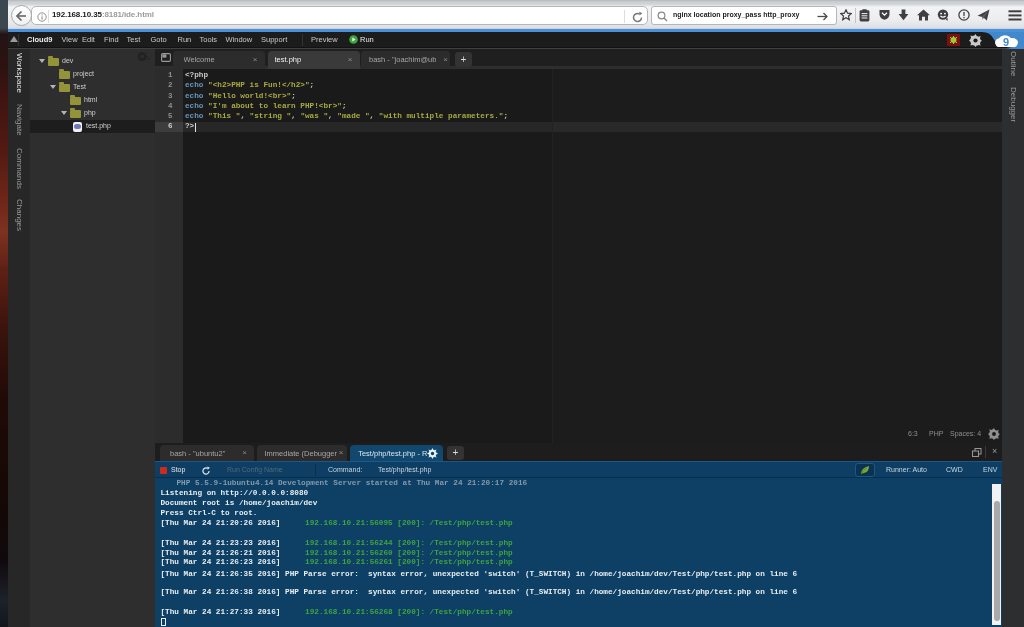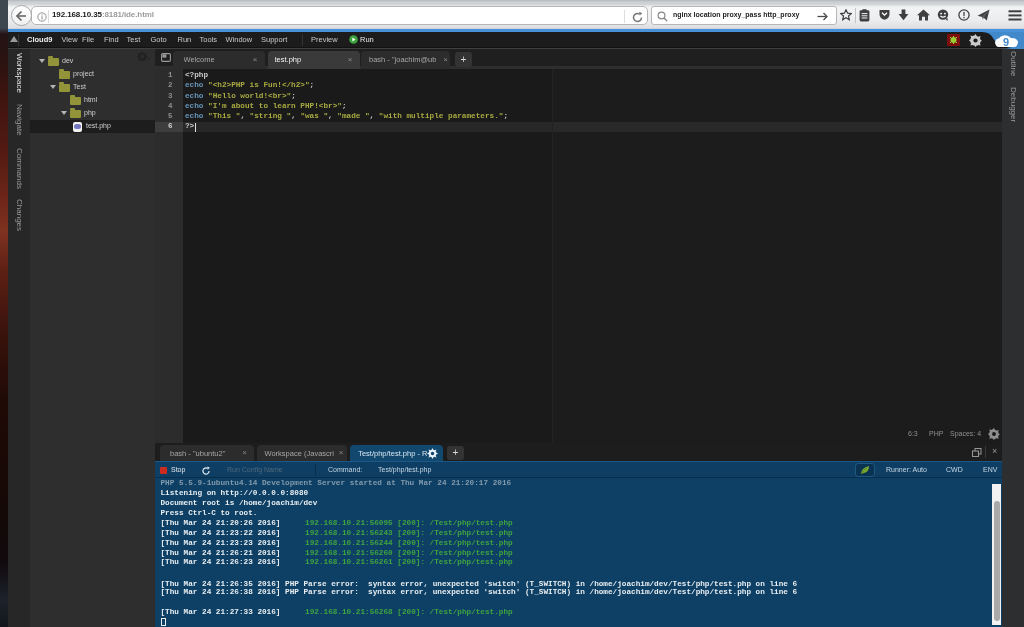--- a/index.html
+++ b/index.html
@@ -187,21 +187,21 @@
       </svg>
   </div>
   <div class="abs" id="blueline"></div>
 
   <div class="abs" id="ide">
     <div class="abs" id="menubar">
       <div class="abs" style="left:1.5px;top:4.5px;width:0;height:0;border-left:4.5px solid transparent;border-right:4.5px solid transparent;border-bottom:6px solid #9a9a9a;"></div>
       <div class="abs" id="menusep1"></div>
       <span class="mi" style="left:19px;font-weight:bold;color:#efefef;">Cloud9</span>
       <span class="mi" style="left:53.5px;">View</span>
-      <span class="mi" style="left:74px;">File</span>
+      <span class="mi" style="left:74px;">Edit</span>
       <span class="mi" style="left:96px;">Find</span>
       <span class="mi" style="left:118.5px;">Test</span>
       <span class="mi" style="left:142.5px;">Goto</span>
       <span class="mi" style="left:169.5px;">Run</span>
       <span class="mi" style="left:191.5px;">Tools</span>
       <span class="mi" style="left:217.5px;">Window</span>
       <span class="mi" style="left:253px;">Support</span>
       <div class="abs" style="left:294px;top:2px;width:1px;height:12px;background:#333;"></div>
       <span class="mi" style="left:303px;">Preview</span>
       <svg class="abs" style="left:341px;top:3.5px;" width="9" height="9" viewBox="0 0 9 9">
@@ -327,21 +327,21 @@
           <circle cx="8" cy="8" r="2.6" fill="#191919"></circle>
         </svg>
     </div>
 
     <div class="abs" id="ctabbar">
       <div class="ctab" style="left:5px;width:94px;">
           <span class="tl" style="position:absolute;top:4px;left:10px;">bash - "ubuntu2"</span>
           <span class="x" style="position:absolute;top:3.5px;right:7px;font-size:8px;color:#8a8a8a;">×</span>
         </div>
       <div class="ctab" style="left:101.5px;width:90px;">
-          <span class="tl" style="position:absolute;top:4px;left:8px;">Workspace (Javascri</span>
+          <span class="tl" style="position:absolute;top:4px;left:8px;">Immediate (Debugger</span>
           <span class="x" style="position:absolute;top:3.5px;right:3px;font-size:8px;color:#8a8a8a;">×</span>
         </div>
       <div class="ctab active" style="left:195.2px;width:93px;">
           <span class="tl" style="position:absolute;top:4px;left:8px;">Test/php/test.php - R</span>
         <svg class="abs" style="left:77px;top:3px;" width="11" height="11" viewBox="0 0 16 16">
             <path fill="#e8f2fa" d="M8 0 L9.3 2.6 A5.5 5.5 0 0 1 11.2 3.4 L14 2 L12.6 4.8 A5.5 5.5 0 0 1 13.4 6.7 L16 8 L13.4 9.3 A5.5 5.5 0 0 1 12.6 11.2 L14 14 L11.2 12.6 A5.5 5.5 0 0 1 9.3 13.4 L8 16 L6.7 13.4 A5.5 5.5 0 0 1 4.8 12.6 L2 14 L3.4 11.2 A5.5 5.5 0 0 1 2.6 9.3 L0 8 L2.6 6.7 A5.5 5.5 0 0 1 3.4 4.8 L2 2 L4.8 3.4 A5.5 5.5 0 0 1 6.7 2.6 Z"></path>
             <circle cx="8" cy="8" r="2.4" fill="#0f4166"></circle>
           </svg>
       </div>
       <div class="plusbtn" style="left:292px;top:2.5px;height:14px;line-height:14px;">+</div>
@@ -368,30 +368,29 @@
       <svg class="abs" style="left:705px;top:3px;" width="10" height="10" viewBox="0 0 10 10">
           <path d="M1 9 Q1 3 9 1 Q9 7 4 8 Q2 8.5 1 9 Z" fill="#7aa832"></path>
           <path d="M1 9 Q3 5 7 3" fill="none" stroke="#5a8020" stroke-width="0.8"></path>
         </svg>
       <span class="t" style="left:731px;">Runner: Auto</span>
       <span class="t" style="left:791px;">CWD</span>
       <span class="t" style="left:828px;">ENV</span>
     </div>
 
     <div class="abs" id="console">
-      <span class="con" style="top:1.2px;color:#829aac;">PHP 5.5.9-1ubuntu4.14 Development Server started at Thu Mar 24 21:20:17 2016</span>
+      <span class="con" style="top:1.2px;color:#829aac;margin-left:16px;">PHP 5.5.9-1ubuntu4.14 Development Server started at Thu Mar 24 21:20:17 2016</span>
       <span class="con" style="top:11.1px;">Listening on http://0.0.0.0:8080</span>
       <span class="con" style="top:21.0px;">Document root is /home/joachim/dev</span>
       <span class="con" style="top:30.9px;">Press Ctrl-C to root.</span>
       <span class="con" style="top:40.8px;">[Thu Mar 24 21:20:26 2016] <span class="g2">192.168.10.21:56095 [200]: /Test/php/test.php</span></span>
-      <span class="con" style="top:50.7px;">[Thu Mar 24 21:23:22 2016] <span class="g2">192.168.10.21:56243 [200]: /Test/php/test.php</span></span>
       <span class="con" style="top:60.6px;">[Thu Mar 24 21:23:23 2016] <span class="g2">192.168.10.21:56244 [200]: /Test/php/test.php</span></span>
       <span class="con" style="top:70.5px;text-align:center;">[Thu Mar 24 21:26:21 2016] <span class="g2">192.168.10.21:56260 [200]: /Test/php/test.php</span></span>
       <span class="con" style="top:80.4px;">[Thu Mar 24 21:26:23 2016] <span class="g2">192.168.10.21:56261 [200]: /Test/php/test.php</span></span>
-      <span class="con" style="top:102px;">[Thu Mar 24 21:26:35 2016] PHP Parse error:  syntax error, unexpected 'switch' (T_SWITCH) in /home/joachim/dev/Test/php/test.php on line 6</span>
+      <span class="con" style="top:92px;">[Thu Mar 24 21:26:35 2016] PHP Parse error:  syntax error, unexpected 'switch' (T_SWITCH) in /home/joachim/dev/Test/php/test.php on line 6</span>
       <span class="con" style="top:110.1px;">[Thu Mar 24 21:26:38 2016] PHP Parse error:  syntax error, unexpected 'switch' (T_SWITCH) in /home/joachim/dev/Test/php/test.php on line 6</span>
       <span class="con" style="top:129.9px;">[Thu Mar 24 21:27:33 2016] <span class="g2">192.168.10.21:56268 [200]: /Test/php/test.php</span></span>
       <span class="abs" style="left:5.5px;top:140px;width:5px;height:8px;border:1px solid #e9eef1;"></span>
       <div class="abs" id="conscroll">
           <div class="abs" id="conthumb"></div>
         </div>
     </div>
 
     <div class="abs" id="rrail">
       <div class="vlabel" style="top:2.7px;">Outline</div>

